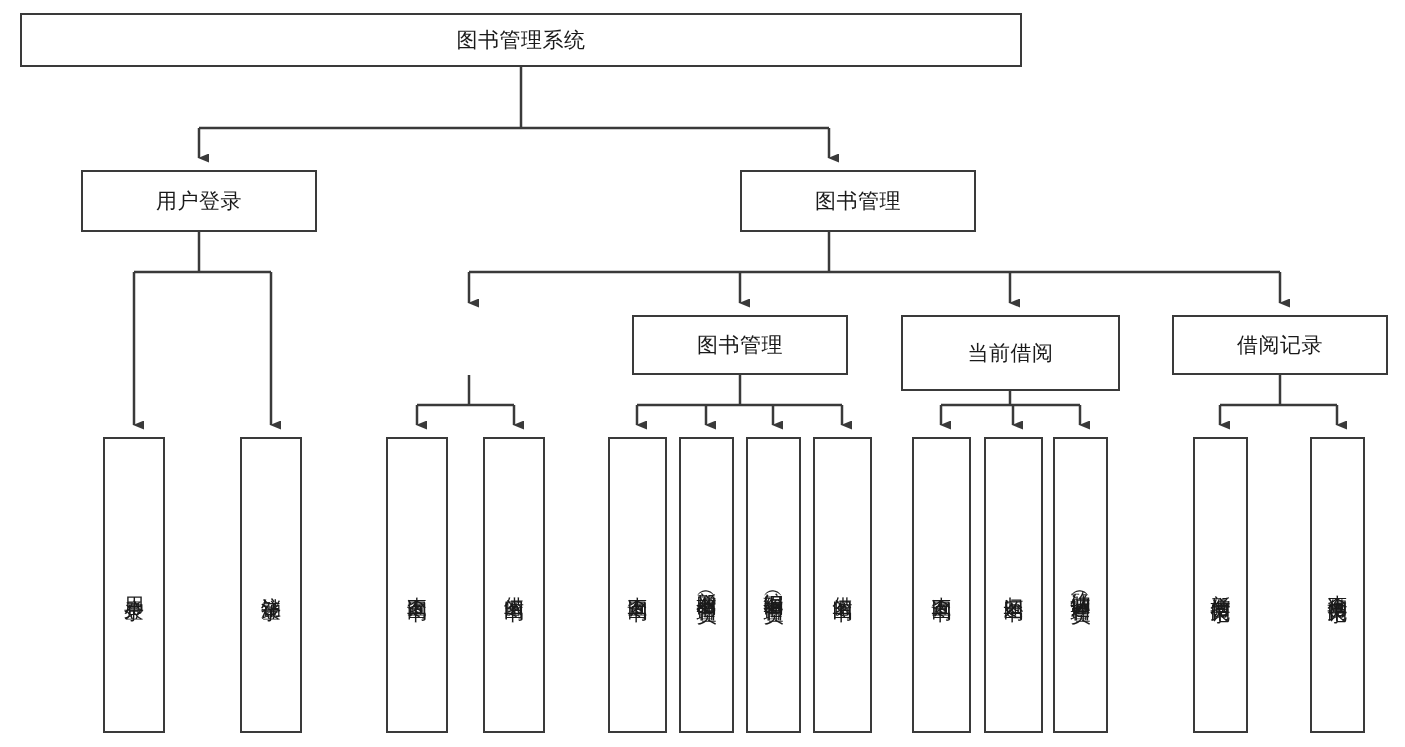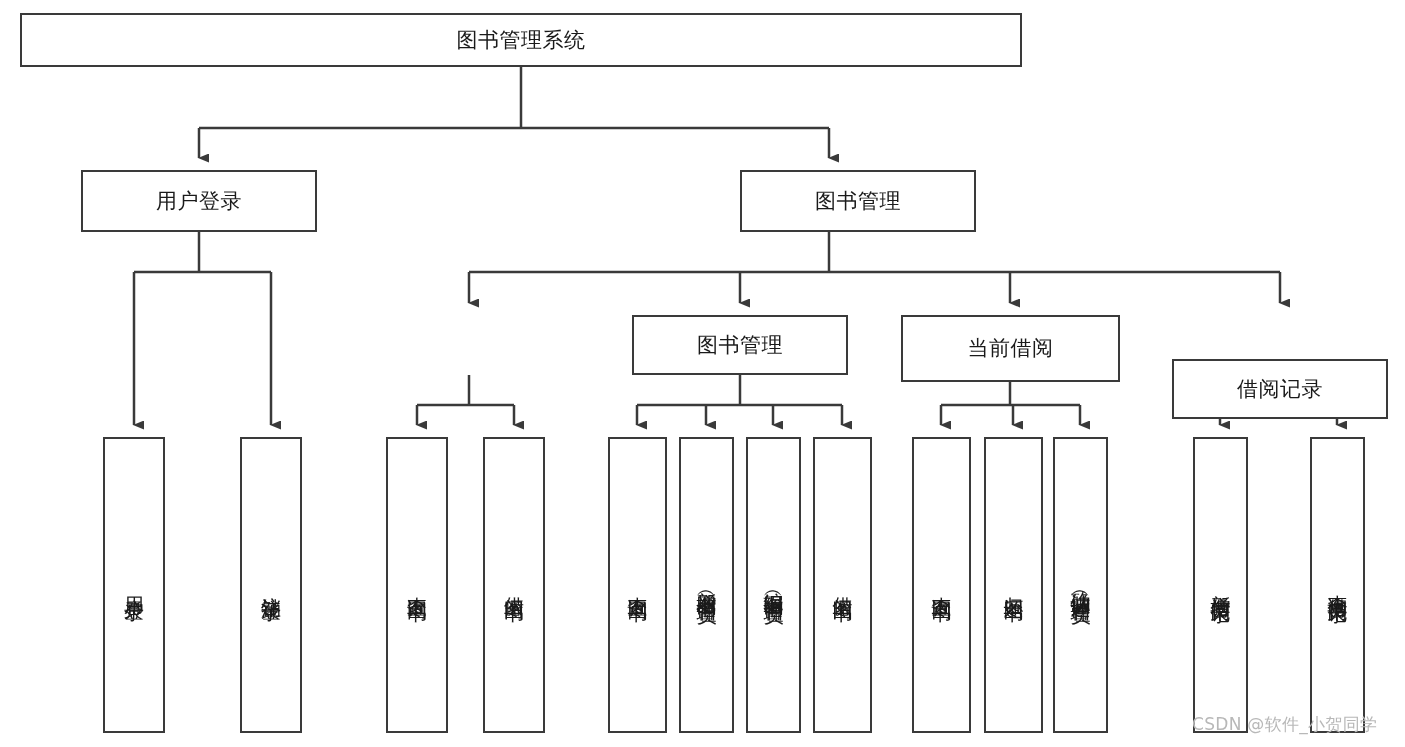--- a/index.html
+++ b/index.html
@@ -119,24 +119,24 @@
   <div class="node-box" style="left: 81px; top: 170px; width: 236px; height: 62px;">
     <span class="node-label">用户登录</span>
   </div>
   <div class="node-box" style="left: 740px; top: 170px; width: 236px; height: 62px;">
     <span class="node-label">图书管理</span>
   </div>
 
   <div class="node-box" style="left: 632px; top: 315px; width: 216px; height: 60px;">
     <span class="node-label">图书管理</span>
   </div>
-  <div class="node-box" style="left: 901px; top: 315px; width: 219px; height: 67px;">
+  <div class="node-box" style="left: 901px; top: 315px; width: 219px; height: 76px;">
     <span class="node-label">当前借阅</span>
   </div>
-  <div class="node-box" style="left: 1172px; top: 315px; width: 216px; height: 60px; margin-top: 44px;">
+  <div class="node-box" style="left: 1172px; top: 315px; width: 216px; height: 60px;">
     <span class="node-label">借阅记录</span>
   </div>
 
   <div class="node-box vertical" style="left: 103px; top: 437px; width: 62px; height: 296px;">
     <span class="node-label">用户登录</span>
   </div>
   <div class="node-box vertical" style="left: 240px; top: 437px; width: 62px; height: 296px;">
     <span class="node-label">注销登录</span>
   </div>
   <div class="node-box vertical" style="left: 386px; top: 437px; width: 62px; height: 296px;">
@@ -166,15 +166,14 @@
   <div class="node-box vertical" style="left: 1053px; top: 437px; width: 55px; height: 296px;">
     <span class="node-label">确认归还（管理员）</span>
   </div>
   <div class="node-box vertical" style="left: 1193px; top: 437px; width: 55px; height: 296px;">
     <span class="node-label">新增借阅记录</span>
   </div>
   <div class="node-box vertical" style="left: 1310px; top: 437px; width: 55px; height: 296px;">
     <span class="node-label">查询借阅记录</span>
   </div>
 
-  <div class="watermark" style="left: 1192px; top: 713px;">CSDN @软件_小贺同学</div>
 
 </div>
 
 </body></html>

